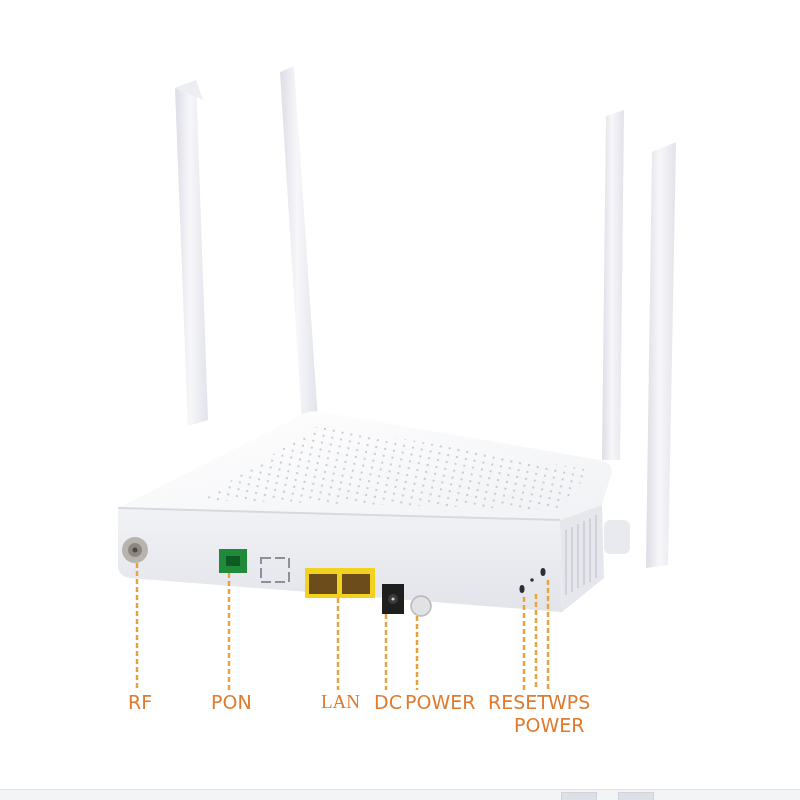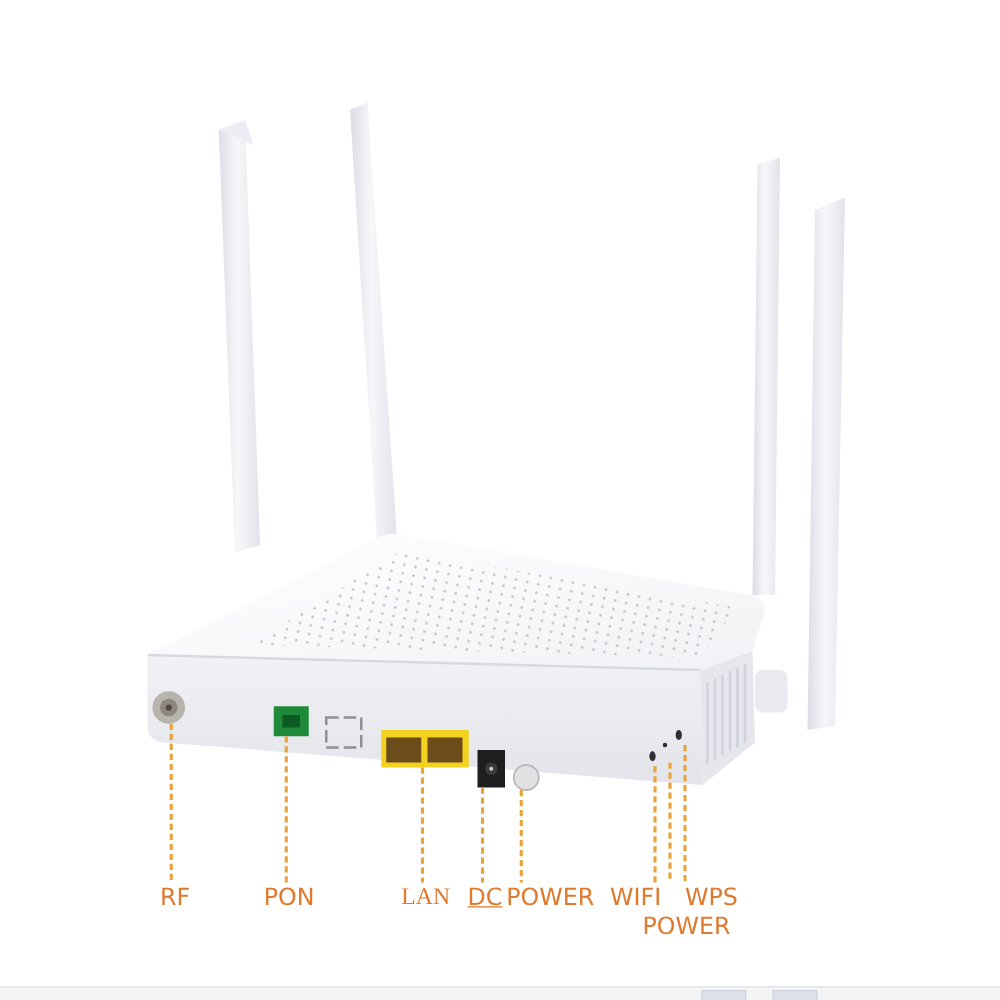--- a/index.html
+++ b/index.html
@@ -1,17 +1,17 @@
 <!DOCTYPE html>
 <html><head>
 <meta charset="utf-8">
 <style>
   html, body { margin:0; padding:0; background:#ffffff; }
   body { width:800px; height:800px; position:relative; overflow:hidden; font-family:"Liberation Sans", sans-serif; }
-  .stage { position:absolute; left:0; top:16px; width:800px; height:636px; }
+  .stage { position:absolute; left:0; top:0; width:800px; height:636px; }
   svg.photo { position:absolute; left:0; top:0; }
   .label { position:absolute; color:#e07a2e; font-size:19px; font-family:"DejaVu Sans", sans-serif; letter-spacing:0px; white-space:nowrap; }
   .bottom-strip { position:absolute; left:0; top:789px; width:800px; height:11px; background:#f3f4f6; border-top:1px solid #dfe1e4; }
   .tab { position:absolute; top:792px; width:34px; height:8px; background:#dde1e7; border:1px solid #cfd4db; }
 </style>
 </head>
 <body>
 
 <div class="stage">
   <svg class="photo" width="800" height="800" viewBox="0 0 800 800">
@@ -108,22 +108,22 @@
       <line x1="417" y1="616" x2="417" y2="690"></line>
       <line x1="524" y1="597" x2="524" y2="690"></line>
       <line x1="536" y1="594" x2="536" y2="690"></line>
       <line x1="548" y1="580" x2="548" y2="690"></line>
     </g>
   </svg>
 
   <span class="label" style="left:128px; top:691px;">RF</span>
   <span class="label" style="left:211px; top:691px;">PON</span>
   <span class="label" style="left:321px; top:691px;font-family:Liberation Serif, serif;">LAN</span>
-  <span class="label" style="left:374px; top:691px;text-decoration:underline;">DC</span>
+  <span class="label" style="left:374px; top:691px;">DC</span>
   <span class="label" style="left:405px; top:691px;">POWER</span>
-  <span class="label" style="left:488px; top:691px;">WIFI</span>
+  <span class="label" style="left:488px; top:691px;">RESET</span>
   <span class="label" style="left:514px; top:714px;">POWER</span>
   <span class="label" style="left:548px; top:691px;">WPS</span>
 </div>
 
 <div class="bottom-strip"></div>
 <div class="tab" style="left:561px;"></div>
 <div class="tab" style="left:618px;"></div>
 
 </body></html>

